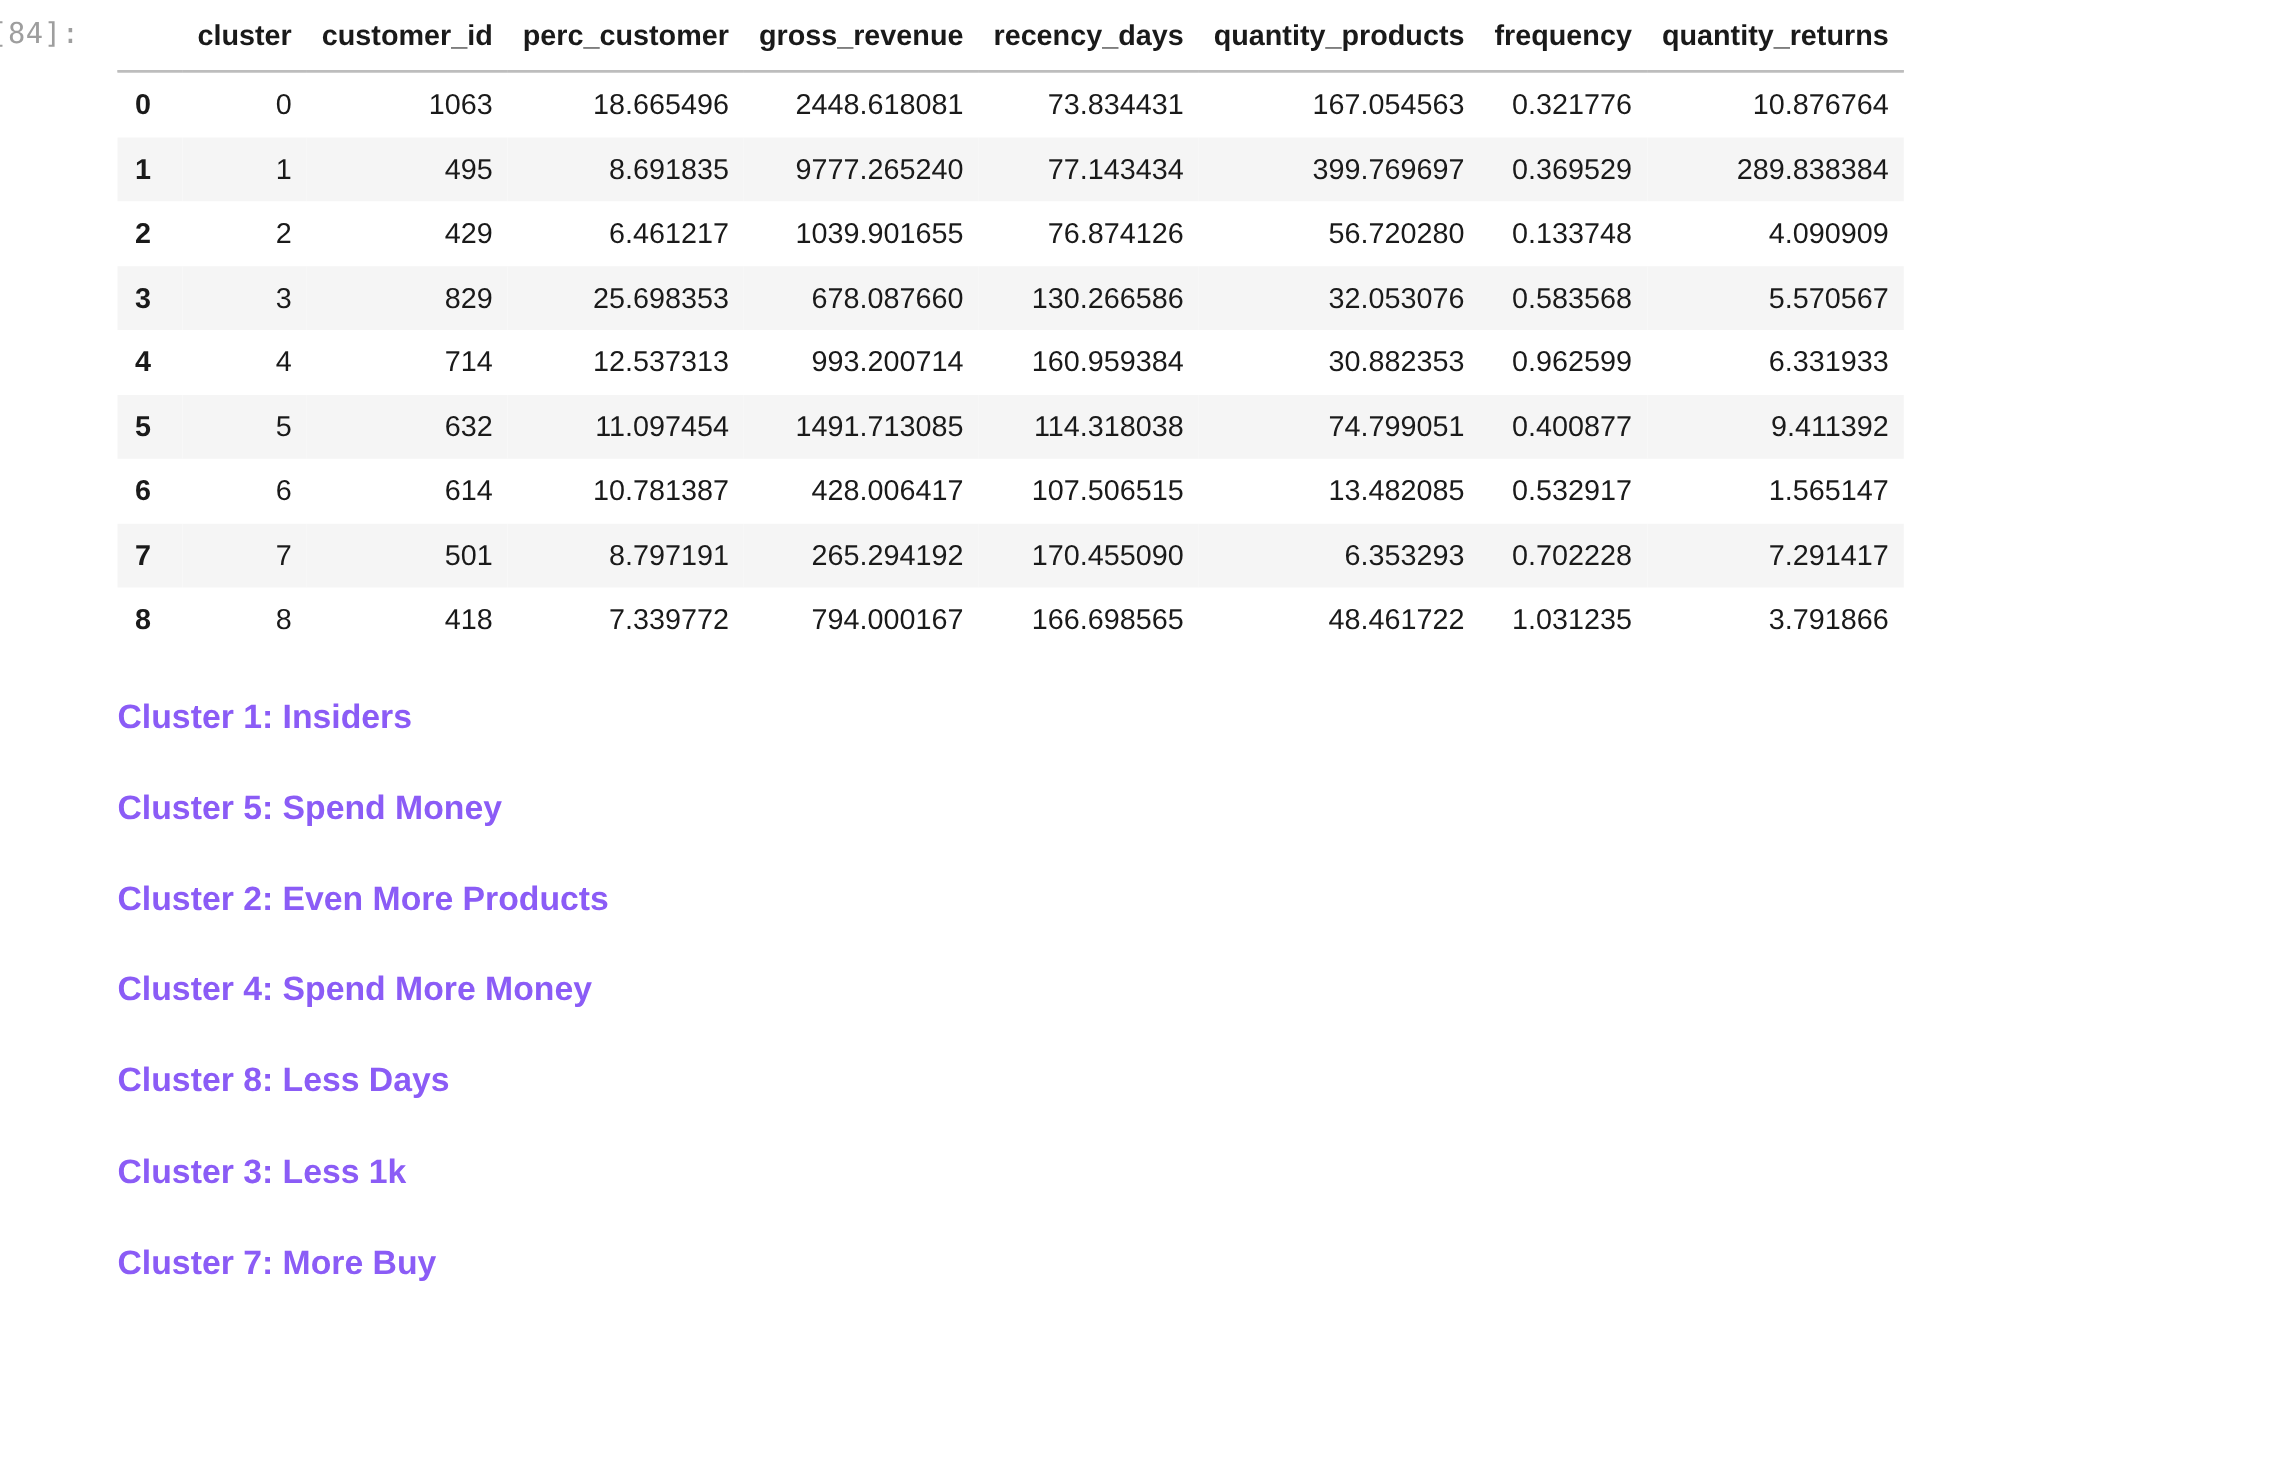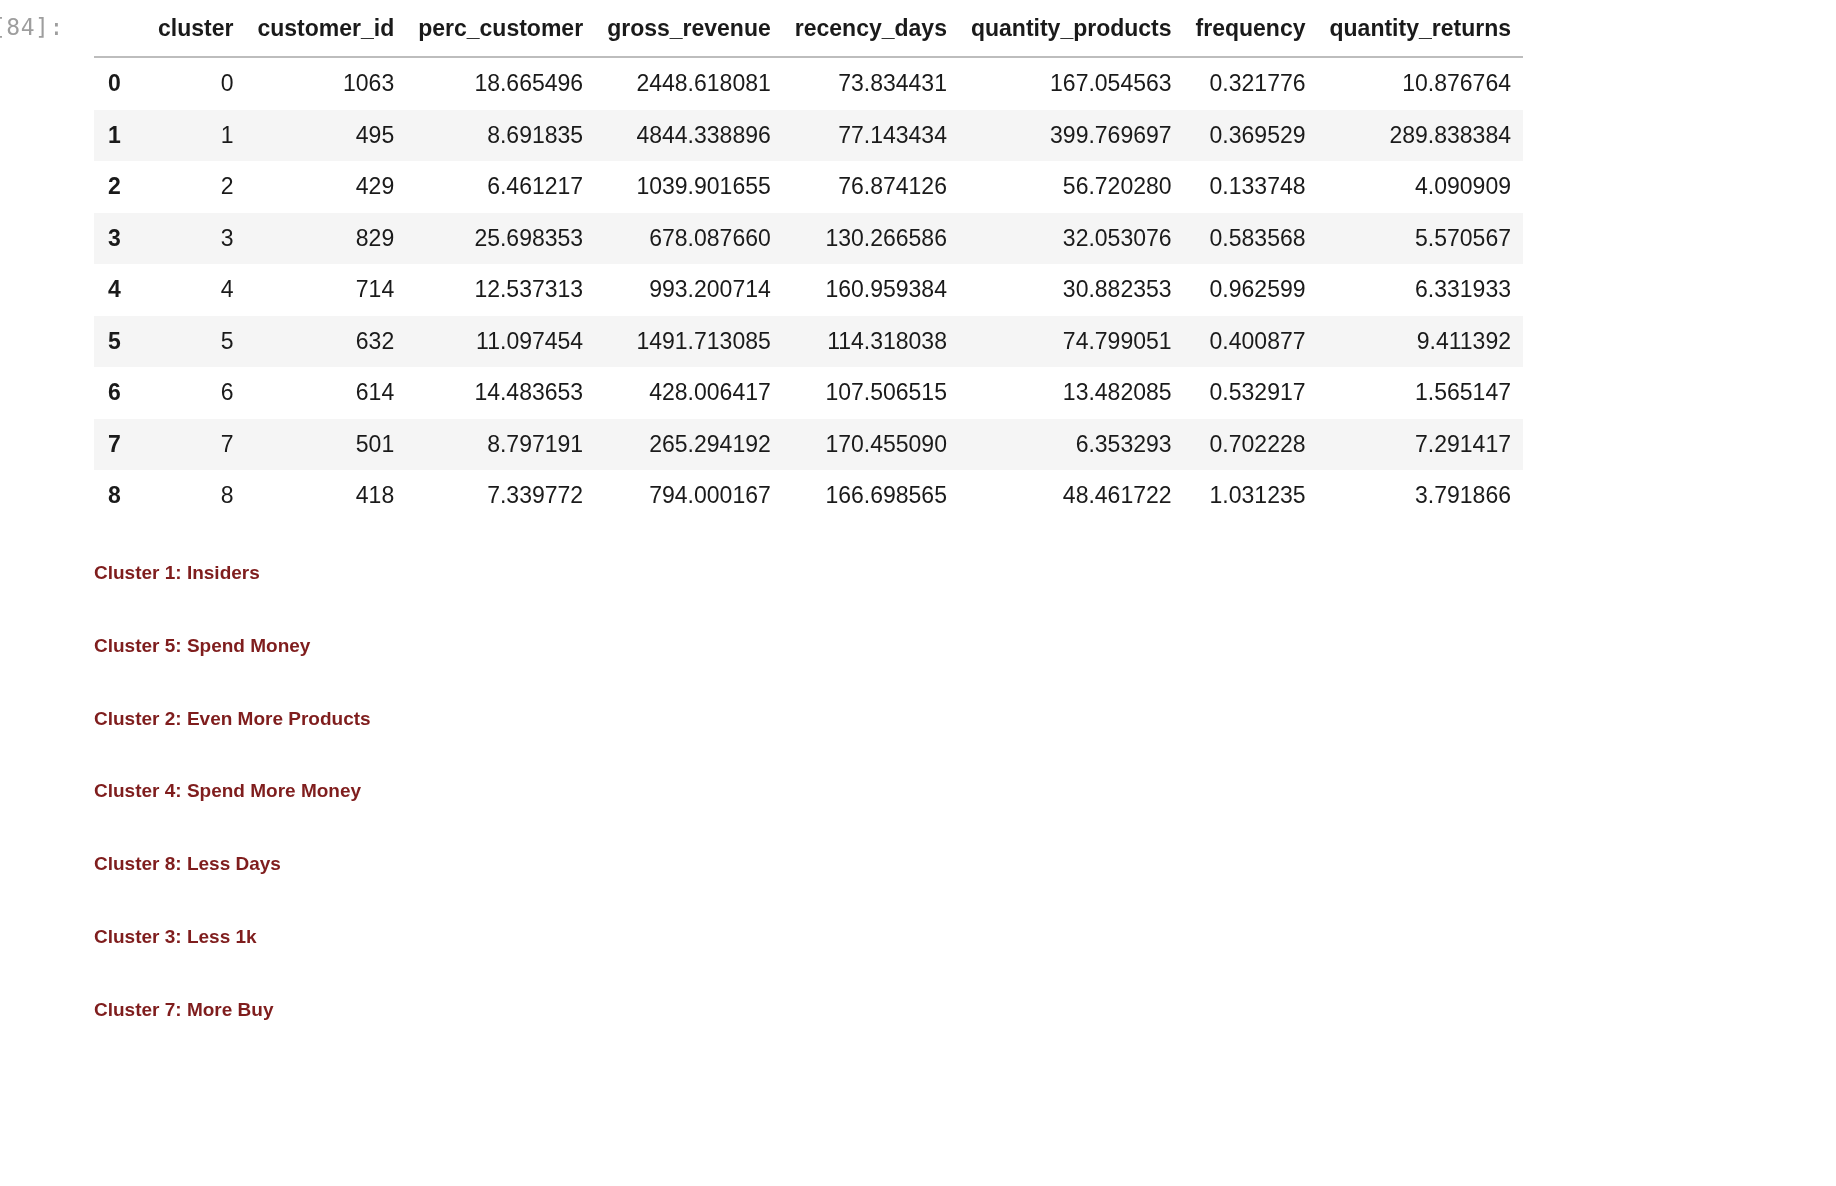--- a/index.html
+++ b/index.html
@@ -9,21 +9,21 @@
               font-size: 23px; color: #9e9e9e; letter-spacing: 0.5px; }
     .output { position: absolute; left: 94px; top: 0; }
     table.df { border-collapse: collapse; font-size: 23px; }
     table.df thead th { font-weight: bold; text-align: left; height: 56px; padding: 0 12px 0 12px;
                         border-bottom: 2px solid #bdbdbd; white-space: nowrap; vertical-align: middle; }
     table.df thead th.idx-h { width: 28px; }
     table.df tbody td, table.df tbody th { height: 51.5px; padding: 0 12px; text-align: right; white-space: nowrap; }
     table.df tbody th { font-weight: bold; text-align: left; padding-left: 14px; }
     table.df tbody tr:nth-child(even) { background: #f5f5f5; }
     .headings { position: absolute; left: 94px; top: 556px; }
-    .headings h4 { margin: 0; font-size: 19px; font-weight: bold; height: 72.8px; line-height: 34px; color: #7f1d1d; }
+    .headings h4 { margin: 0; font-size: 27px; font-weight: bold; height: 72.8px; line-height: 34px; color: #8b5cf6; }
   </style>
 </head>
 <body>
 
 <div class="prompt">[84]:</div>
 
 <div class="output">
   <table class="df">
     <thead>
       <tr>
@@ -48,21 +48,21 @@
           <td>73.834431</td>
           <td>167.054563</td>
           <td>0.321776</td>
           <td>10.876764</td>
         </tr>
         <tr>
           <th>1</th>
           <td>1</td>
           <td>495</td>
           <td>8.691835</td>
-          <td>4844.338896</td>
+          <td>9777.265240</td>
           <td>77.143434</td>
           <td>399.769697</td>
           <td>0.369529</td>
           <td>289.838384</td>
         </tr>
         <tr>
           <th>2</th>
           <td>2</td>
           <td>429</td>
           <td>6.461217</td>
@@ -102,21 +102,21 @@
           <td>1491.713085</td>
           <td>114.318038</td>
           <td>74.799051</td>
           <td>0.400877</td>
           <td>9.411392</td>
         </tr>
         <tr>
           <th>6</th>
           <td>6</td>
           <td>614</td>
-          <td>14.483653</td>
+          <td>10.781387</td>
           <td>428.006417</td>
           <td>107.506515</td>
           <td>13.482085</td>
           <td>0.532917</td>
           <td>1.565147</td>
         </tr>
         <tr>
           <th>7</th>
           <td>7</td>
           <td>501</td>

